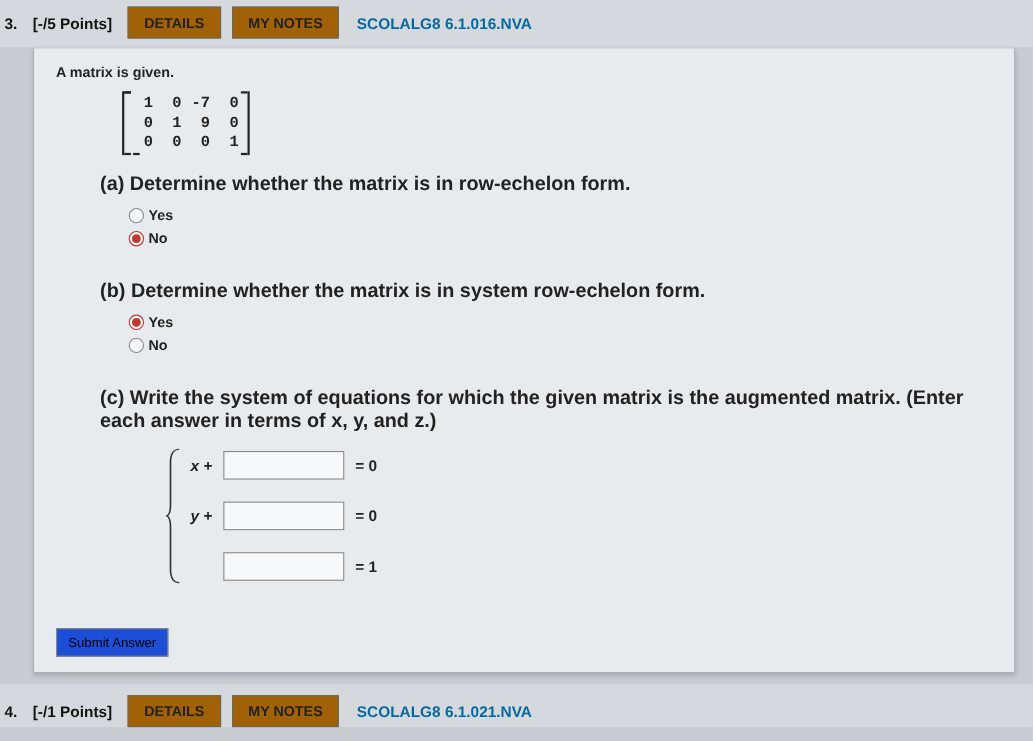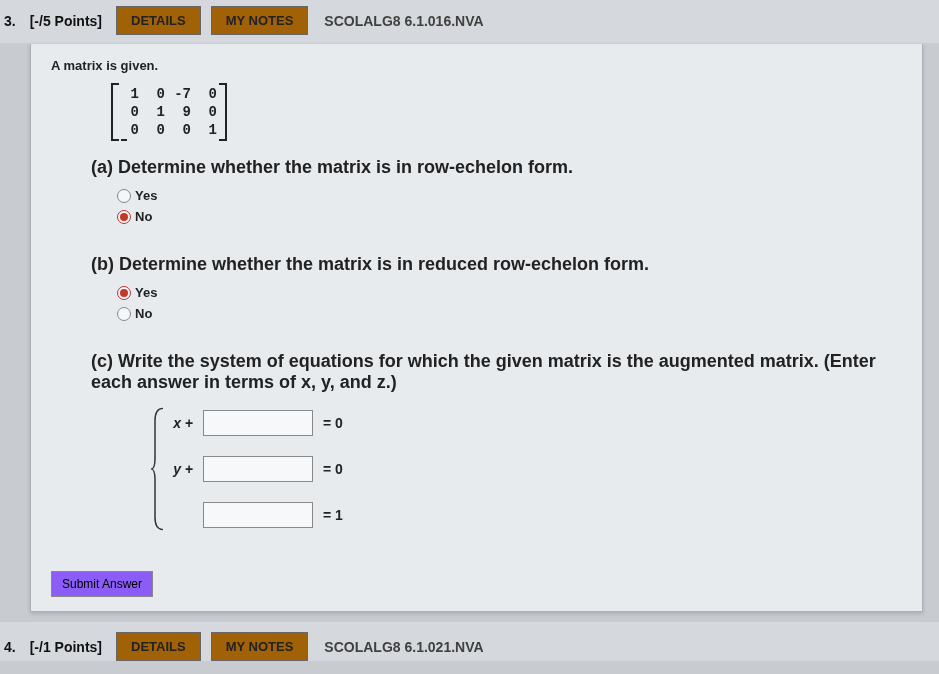--- a/index.html
+++ b/index.html
@@ -24,21 +24,21 @@
   .qnum { font-weight: bold; font-size: 14px; color:#111; margin-right:4px;}
   .btn-outline {
     border: 1px solid #666;
     padding: 6px 14px;
     font-weight: bold;
     font-size: 13px;
     color: #222;
     background: #a16207;
     cursor: pointer;
   }
-  .qcode { font-weight: bold; font-size: 14px; color:#404040; margin-left:6px;}
+  .qcode { font-weight: bold; font-size: 14px; color:#0369a1; margin-left:6px;}
   .card {
     background: #e8ebee;
     margin: 0 16px 10px 30px;
     border: 1px solid #aab0b8;
     border-top: 1px solid #ccd0d6;
     border-radius: 2px;
     padding: 14px 20px 14px 20px;
     box-shadow: 0 2px 4px rgba(0,0,0,0.15);
   }
   .stem { font-weight: bold; font-size: 13px; margin-bottom: 10px; }
@@ -84,21 +84,21 @@
   .eq-row { display:flex; align-items:center; gap:10px; margin: 14px 0; height:32px;}
   .eq-row .lbl { font-style: italic; font-size:14px; font-weight:600; min-width:24px; text-align:right;}
   .eq-input {
     width: 110px; height: 26px;
     border:1px solid #888; background:#f7f8fa;
   }
   .eq-rhs { font-size:14px; font-weight:600; }
   .submit-btn {
     margin-top: 26px;
     border:1px solid #888;
-    background:#8b5cf6;
+    background:#1d4ed8;
     padding:5px 10px;
     font-size:12px;
     cursor:pointer;
   }
   .next-header {
     display:flex; align-items:center; gap:10px;
     padding: 10px 4px 0 4px;
     background:#d5d8dc;
     margin-top: 8px;
   }
@@ -155,21 +155,21 @@
       <span>Yes</span>
     </div>
     <div class="radio-row">
       <span class="radio selected"></span>
       <span>No</span>
     </div>
   </div>
 
   
   <div class="part" style="margin-top:30px">
-    <div class="part-label">(b) Determine whether the matrix is in reduced row-echelon form.</div>
+    <div class="part-label">(b) Determine whether the matrix is in system row-echelon form.</div>
     <div class="radio-row">
       <span class="radio selected"></span>
       <span>Yes</span>
     </div>
     <div class="radio-row">
       <span class="radio"></span>
       <span>No</span>
     </div>
   </div>
 

